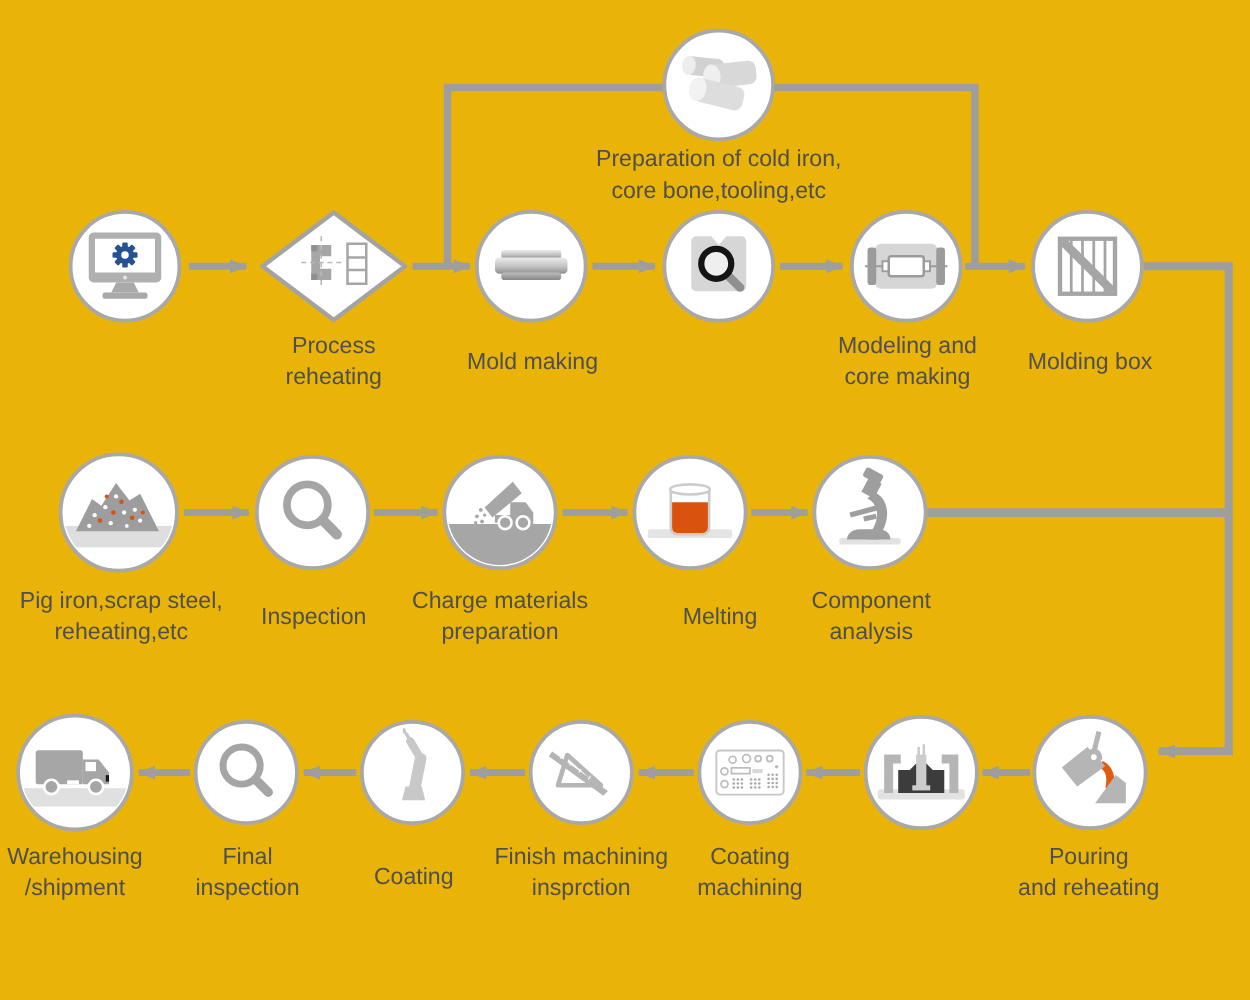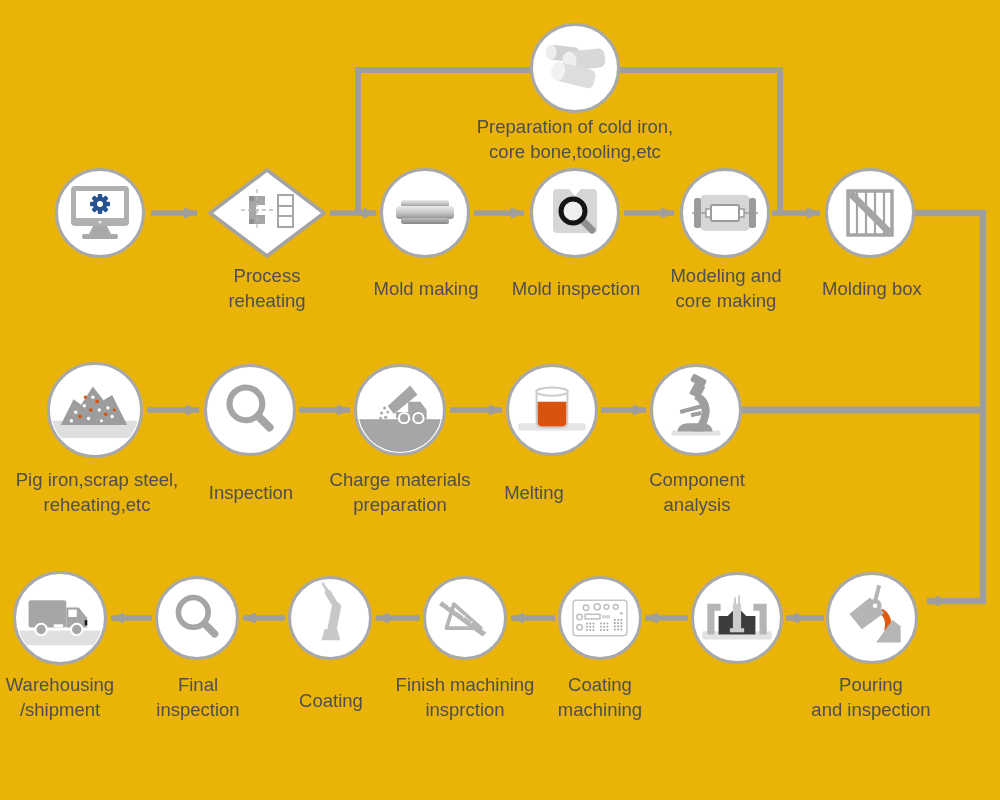--- a/index.html
+++ b/index.html
@@ -134,21 +134,20 @@
   </div>
   <div class="label" style="left:326px;top:276px;width:200px">Mold making</div>
 
   <div class="circle" style="left:530px;top:168px;width:90px;height:90px">
     <svg viewBox="0 0 84 84">
       <path d="M20,22 a4,4 0 0 1 4,-4 h12 l6,7 l6,-7 h12 a4,4 0 0 1 4,4 v36 a4,4 0 0 1 -4,4 h-36 a4,4 0 0 1 -4,-4 z" fill="#d6d6d6"></path>
       <line x1="49" y1="49" x2="59" y2="59" stroke="#8f8f8f" stroke-width="7" stroke-linecap="round"></line>
       <circle cx="40" cy="40" r="12" fill="rgba(255,255,255,0.6)" stroke="#141414" stroke-width="5"></circle>
     </svg>
   </div>
-  <div class="label" style="left:476px;top:276px;width:200px">Mold inspection</div>
 
   <div class="circle" style="left:680px;top:168px;width:90px;height:90px">
     <svg viewBox="0 0 84 84">
       <rect x="17" y="24" width="50" height="36" rx="5" fill="#d6d6d6"></rect>
       <rect x="11" y="27" width="7" height="30" rx="2.5" fill="#9b9b9b"></rect>
       <rect x="66" y="27" width="7" height="30" rx="2.5" fill="#9b9b9b"></rect>
       <line x1="9" y1="42" x2="75" y2="42" stroke="#9b9b9b" stroke-width="1.6"></line>
       <rect x="23" y="38" width="6" height="8" fill="#ffffff" stroke="#9b9b9b" stroke-width="1.5"></rect>
       <rect x="55" y="38" width="6" height="8" fill="#ffffff" stroke="#9b9b9b" stroke-width="1.5"></rect>
       <rect x="28" y="34" width="28" height="16" rx="2" fill="#ffffff" stroke="#9b9b9b" stroke-width="2"></rect>
@@ -240,21 +239,21 @@
 preparation</div>
 
   <div class="circle" style="left:506px;top:364px;width:92px;height:92px">
     <svg viewBox="0 0 84 84">
       <rect x="9" y="55" width="66" height="7" rx="2" fill="#e4e4e4"></rect>
       <path d="M27,24 v30 a5,5 0 0 0 5,5 h20 a5,5 0 0 0 5,-5 v-30" fill="#ffffff" stroke="#cccccc" stroke-width="2"></path>
       <path d="M28,34 h28 v20 a4,4 0 0 1 -4,4 h-20 a4,4 0 0 1 -4,-4 z" fill="#d9530e"></path>
       <ellipse cx="42" cy="24" rx="15.5" ry="4" fill="#ffffff" stroke="#cccccc" stroke-width="2"></ellipse>
     </svg>
   </div>
-  <div class="label" style="left:434px;top:480px;width:200px">Melting</div>
+  <div class="label" style="left:476px;top:480px;width:200px">Melting</div>
 
   <div class="circle" style="left:650px;top:364px;width:92px;height:92px">
     <svg viewBox="0 0 84 84">
       <rect x="18" y="62" width="48" height="5" rx="2" fill="#e2e2e2"></rect>
       <g fill="#9e9e9e">
         <rect x="37" y="9" width="15" height="8" rx="2" transform="rotate(28 44 13)"></rect>
         <rect x="38" y="16" width="11" height="13" transform="rotate(28 43 22)"></rect>
         <path d="M45,26 c10,4 13,16 8,28 l-4,9 h-9 l4,-8 c6,-10 4,-20 -4,-24 z"></path>
         <polygon points="26,42 52,35 53,39 27,46"></polygon>
         <rect x="37" y="44" width="10" height="4" transform="rotate(-12 42 46)"></rect>
@@ -390,15 +389,15 @@
     <svg viewBox="0 0 84 84">
       <line x1="49" y1="10" x2="45" y2="26" stroke="#b5b5b5" stroke-width="4"></line>
       <path d="M52,33 c8,4 10,12 9,22 l-7,-1 c2,-9 0,-14 -6,-17 z" fill="#e05a10"></path>
       <polygon points="20,38 40,22 54,37 32,53" fill="#b5b5b5"></polygon>
       <circle cx="45" cy="30" r="6.5" fill="#b5b5b5"></circle>
       <circle cx="45" cy="30" r="2.2" fill="#ffffff"></circle>
       <polygon points="46,66 62,44 70,50 70,66" fill="#b5b5b5"></polygon>
     </svg>
   </div>
   <div class="label" style="left:771px;top:672px;width:200px">Pouring
-and inspection</div>
+and reheating</div>
 
 </div>
 
 </body></html>

